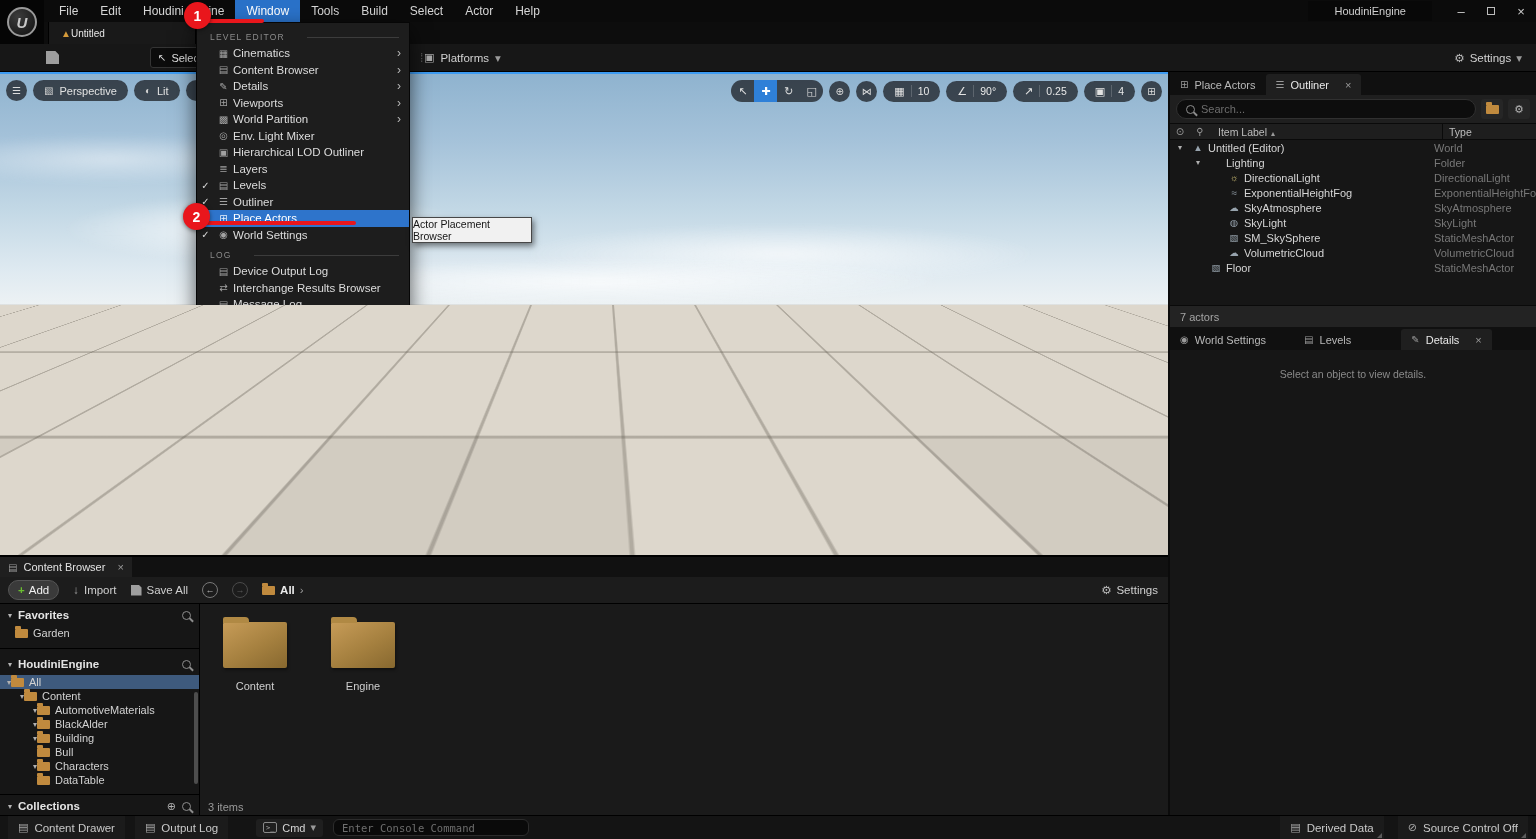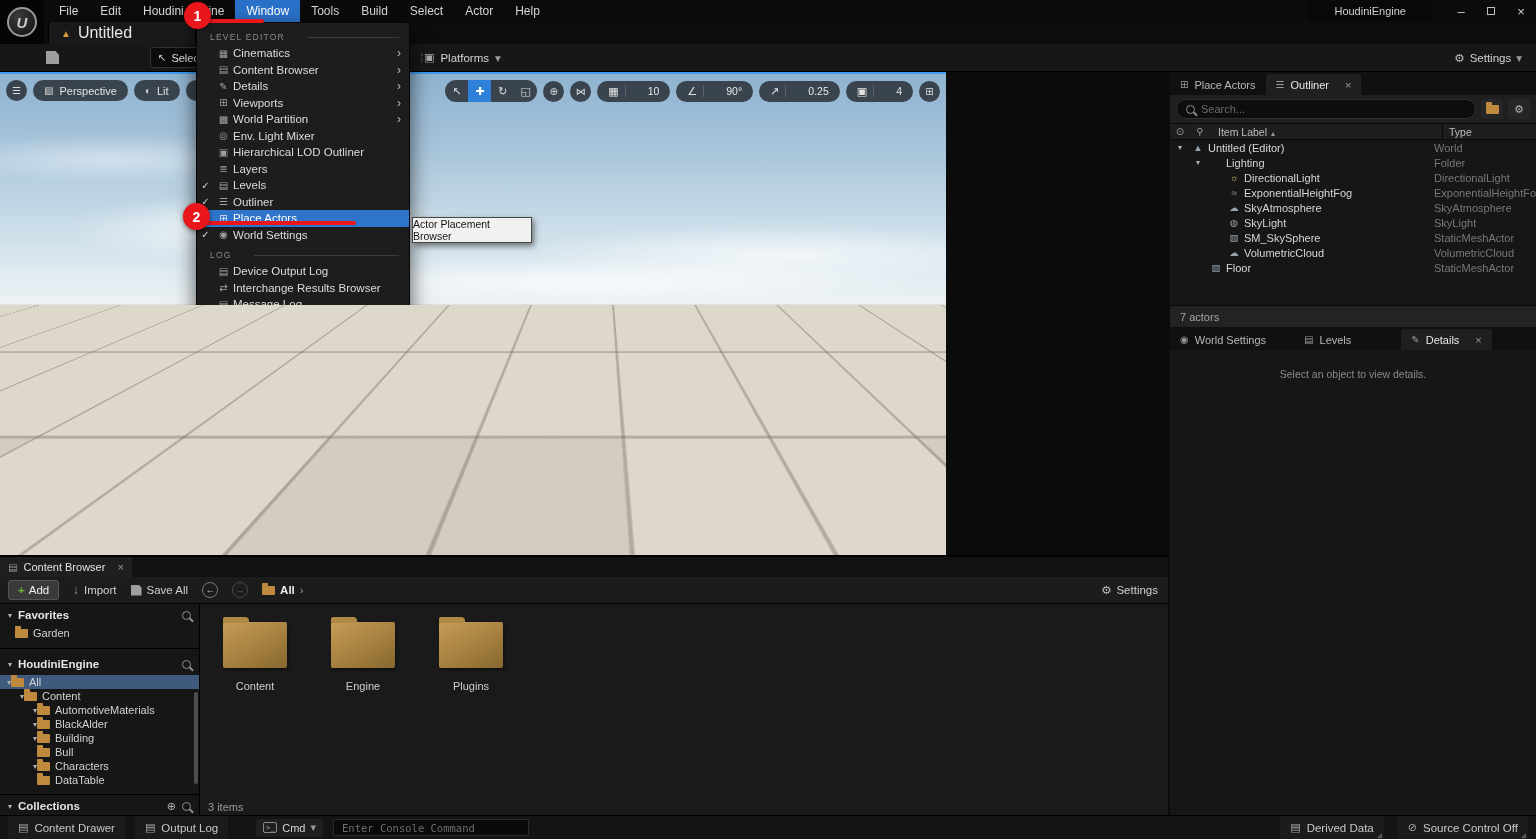--- a/index.html
+++ b/index.html
@@ -72,54 +72,54 @@
   #titlebar{left:0;top:0;width:1536px;height:22px;background:#0b0b0b}
   #logo{left:0;top:0;width:44px;height:44px;background:#050505;display:flex;align-items:center;justify-content:center}
   #logo .ring{width:30px;height:30px;border-radius:50%;border:2px solid #9a9a9a;color:#c9c9c9;
     display:flex;align-items:center;justify-content:center;font-size:15px;font-weight:bold;font-style:italic;background:radial-gradient(circle at 35% 30%,#3c3c3c,#101010)}
   .tmenu{height:22px;padding:0 11px;font-size:12px;color:#d6d6d6;display:flex;align-items:center;cursor:default}
   .tmenu.active{background:#2a72c9;color:#fff}
   #wintitle{background:#080808;color:#cfcfcf;font-size:11px;height:20px;top:1px;padding:0 26px;display:flex;align-items:center}
   .winctl{width:30px;height:22px;display:flex;align-items:center;justify-content:center;color:#cfcfcf;font-size:13px}
   #tabrow{left:44px;top:22px;width:1492px;height:22px;background:#0d0d0d}
   #leveltab{left:48px;top:22px;width:148px;height:22px;background:#191919;border-left:1px solid #000;border-right:1px solid #000;
-    display:flex;align-items:center;gap:7px;padding:0 12px;font-size:16px;color:#e6e6e6}
+    display:flex;align-items:center;padding:0 12px;font-size:10px;color:#e6e6e6}
   #leveltab [data-name="warning-icon"]{font-size:9px}
 
   
   #toolbar{left:0;top:44px;width:1536px;height:28px;background:#171717;border-bottom:1px solid #000;display:flex;align-items:center}
   .tbtn{display:flex;align-items:center;gap:5px;color:#c9c9c9;font-size:11.5px}
   #selmode{position:absolute;left:150px;width:104px;height:21px;background:#0c0c0c;border:1px solid #343434;border-radius:3px;
     display:flex;align-items:center;gap:5px;padding:0 7px;font-size:11px;color:#e0e0e0}
   #addactor{position:absolute;left:268px;display:flex;align-items:center;gap:3px;color:#cfcfcf;font-size:13px}
   #tbdots{position:absolute;left:420px;color:#555;font-size:12px;letter-spacing:1px}
   #platforms{position:absolute;left:424px;display:flex;align-items:center;gap:6px;color:#d2d2d2;font-size:11.5px}
   #tbsettings{position:absolute;right:14px;display:flex;align-items:center;gap:5px;color:#d2d2d2;font-size:11.5px}
 
   
-  #viewport{left:0;top:72px;width:946px;height:483px;background:#b7cede;overflow:hidden;border-top:2px solid #3d9bf2}
+  #viewport{left:0;top:72px;width:1168px;height:483px;background:#b7cede;overflow:hidden;border-top:2px solid #3d9bf2}
   #sky{position:absolute;left:0;top:0;right:0;height:232px;
     background:linear-gradient(#8fb3cf 0%,#a6c3da 30%,#c4d9e6 60%,#dfeaf1 85%,#edf2f4 100%)}
   .cloud{position:absolute;background:radial-gradient(ellipse at center,rgba(255,255,255,.85),rgba(255,255,255,0) 70%);filter:blur(3px)}
   #ground{position:absolute;left:0;top:230px;right:0;bottom:0;background:#d9d3c8;overflow:hidden;border-top:1px solid #a2a09b}
   #gplane{position:absolute;left:-700px;top:0;width:2600px;height:1700px;transform:perspective(330px) rotateX(63deg);transform-origin:50% 0;
     background:
       repeating-linear-gradient(90deg,rgba(105,100,90,.38) 0 2px,transparent 2px 82px),
       repeating-linear-gradient(0deg,rgba(105,100,90,.38) 0 2px,transparent 2px 82px),
       repeating-conic-gradient(#ddd7cc 0% 25%,#d2ccc1 25% 50%,#ddd7cc 50% 75%,#d2ccc1 75%) ;
     background-size:82px 82px,82px 82px,328px 328px}
   #haze{position:absolute;left:0;top:230px;right:0;height:42px;background:linear-gradient(rgba(226,230,230,.95),rgba(226,230,230,0))}
   .vppill{background:rgba(22,24,28,.72);border-radius:11px;height:21px;display:flex;align-items:center;gap:6px;
     padding:0 11px;font-size:11px;color:#e2e2e2}
   .vpcirc{width:21px;height:21px;border-radius:50%;background:rgba(22,24,28,.72);display:flex;align-items:center;justify-content:center;color:#ddd;font-size:10px}
   #vptools{position:absolute;right:6px;top:6px;display:flex;align-items:center;gap:6px}
   .toolgrp{background:rgba(22,24,28,.72);border-radius:11px;height:22px;display:flex;align-items:center;overflow:hidden}
   .toolbtn{width:23px;height:22px;display:flex;align-items:center;justify-content:center;color:#ddd;font-size:11px}
   .toolbtn.active{background:#2f80d8;color:#fff}
-  .snapnum{font-size:10.5px;color:#e8e8e8;border-left:1px solid rgba(255,255,255,.18);padding-left:22px}
+  .snapnum{font-size:10.5px;color:#e8e8e8;border-left:1px solid rgba(255,255,255,.18);padding-left:6px}
   #axis{position:absolute;left:26px;bottom:26px;width:60px;height:50px;font-size:10px;font-weight:bold}
   #axis .zline{position:absolute;left:12px;bottom:8px;width:2px;height:26px;background:#3c43e8}
   #axis .yline{position:absolute;left:12px;bottom:8px;width:30px;height:2px;background:#35b335}
   #axis .xline{position:absolute;left:2px;bottom:2px;width:14px;height:2px;background:#d83535;transform:rotate(28deg)}
   #axis .zl{position:absolute;left:17px;bottom:30px;color:#3c43e8}
   #axis .yl{position:absolute;left:45px;bottom:3px;color:#35b335}
   #axis .xl{position:absolute;left:14px;bottom:-1px;color:#d83535;font-size:9px}
 
   
   #wmenu{left:196px;top:22px;width:214px;background:#1d1d1d;border:1px solid #060606;z-index:50;
@@ -166,21 +166,21 @@
   .orow .ol{margin-left:2px}
   .orow .oty{position:absolute;left:264px;color:#787878}
   #ocount{height:22px;background:#232323;border-top:1px solid #0a0a0a;display:flex;align-items:center;padding:0 10px;font-size:11px;color:#a5a5a5;margin-top:30px}
   #dtabs{height:23px;background:#101010;display:flex;align-items:flex-end}
   #details-empty{padding-top:18px;text-align:center;font-size:10.5px;color:#8a8a8a}
 
   
   #cb{left:0;top:555px;width:1168px;height:260px;background:#191919;border-top:2px solid #000}
   #cbtab{width:132px;height:20px;background:#1f1f1f;display:flex;align-items:center;gap:6px;padding:0 8px;font-size:11px;color:#e2e2e2}
   #cbtoolbar{height:27px;background:#1c1c1c;border-bottom:1px solid #000;display:flex;align-items:center;gap:14px;padding:0 8px;position:relative}
-  #addbtn{height:20px;background:#3a3a3a;border:1px solid #555;border-radius:3px;display:flex;align-items:center;gap:4px;padding:0 9px;font-size:11.5px;color:#f0f0f0}
+  #addbtn{height:20px;background:#3a3a3a;border:1px solid #555;border-radius:10px;display:flex;align-items:center;gap:4px;padding:0 9px;font-size:11.5px;color:#f0f0f0}
   #addbtn [data-name="plus-icon"]{color:#6abe30;font-weight:bold}
   .cbtext{display:flex;align-items:center;gap:5px;font-size:11.5px;color:#cfcfcf}
   .navcirc{width:16px;height:16px;border-radius:50%;border:1px solid #787878;display:flex;align-items:center;justify-content:center;color:#b5b5b5;font-size:9px}
   .navcirc.dim{border-color:#4a4a4a;color:#5a5a5a}
   #cbset{position:absolute;right:10px;display:flex;align-items:center;gap:5px;font-size:11.5px;color:#cfcfcf}
   #cbbody{display:flex;height:213px}
   #cbside{width:200px;background:#161616;border-right:1px solid #000;position:relative;overflow:hidden}
   .shead{display:flex;align-items:center;gap:6px;height:22px;padding:0 8px;font-size:11.5px;font-weight:bold;color:#e4e4e4}
   .shead .tri{font-size:8px;color:#b5b5b5}
   .shead .sp{flex:1}
@@ -203,21 +203,21 @@
   .ftile .fl{font-size:11px;color:#cfcfcf}
   #cbcount{position:absolute;left:8px;bottom:4px;font-size:11px;color:#9a9a9a}
 
   
   #statusbar{left:0;top:815px;width:1536px;height:24px;background:#141414;border-top:1px solid #000;display:flex;align-items:center;gap:10px;padding:0 8px}
   .sbbtn{height:24px;display:flex;align-items:center;gap:6px;padding:0 10px;font-size:11.5px;color:#c9c9c9;background:#1b1b1b;position:relative}
   .sbbtn .si{color:#a5a5a5;font-size:11px}
   .fold::after{content:"";position:absolute;right:2px;bottom:2px;border-left:5px solid transparent;border-bottom:5px solid #5a5a5a}
   #cmdpill{height:18px;background:#1f1f1f;border-radius:3px;display:flex;align-items:center;gap:5px;padding:0 7px;font-size:11px;color:#d5d5d5}
   .cmdico{width:14px;height:11px;border:1px solid #8a8a8a;border-radius:2px;font-size:7px;display:flex;align-items:center;justify-content:center;color:#aaa;font-family:"DejaVu Sans Mono",monospace}
-  #console{width:196px;height:17px;background:#0a0a0a;border:1px solid #2c2c2c;border-radius:1px;color:#9c5050;padding:0 8px;
+  #console{width:196px;height:17px;background:#0a0a0a;border:1px solid #2c2c2c;border-radius:6px;color:#9c5050;padding:0 8px;
     font-family:"DejaVu Sans Mono",monospace;font-size:10.5px;outline:0}
   #console::placeholder{color:#6e6e6e}
   #sbright{margin-left:auto;display:flex;align-items:center;gap:14px}
 </style>
 </head>
 <body>
 
 <div id="titlebar" class="abs flex" data-name="title-bar">
   <div style="width:48px"></div>
   <div class="flex" data-name="menu-bar">
@@ -836,24 +836,20 @@
           <div class="ftile" data-name="folder-tile">
             <div class="bigfold" data-name="folder-icon"></div>
             <div class="fl">Content</div>
           </div>
 
           <div class="ftile" data-name="folder-tile">
             <div class="bigfold" data-name="folder-icon"></div>
             <div class="fl">Engine</div>
           </div>
 
-          <div class="ftile" data-name="folder-tile">
-            <div class="bigfold" data-name="folder-icon"></div>
-            <div class="fl">Plugins</div>
-          </div>
         </div>
       <div id="cbcount" data-name="item-count">3 items</div>
     </div>
   </div>
 </div>
 
 <div id="statusbar" class="abs" data-name="status-bar">
   <div class="sbbtn" data-name="content-drawer-button">
     <span class="si ic" data-name="content-drawer-icon"></span>
     <span>Content Drawer</span>

